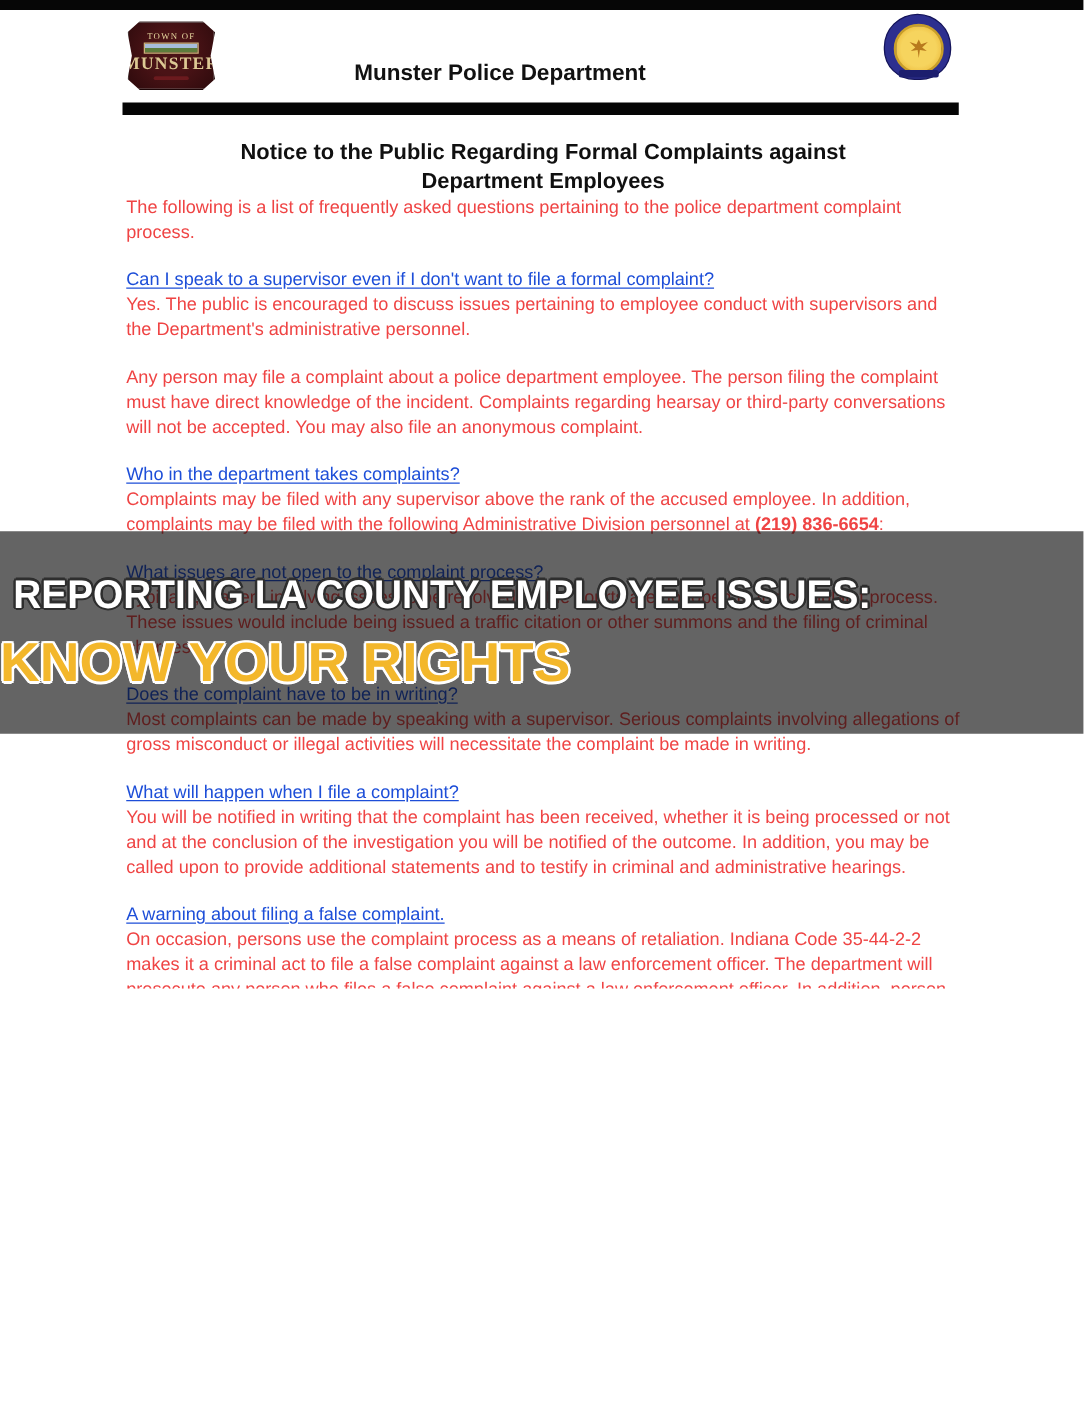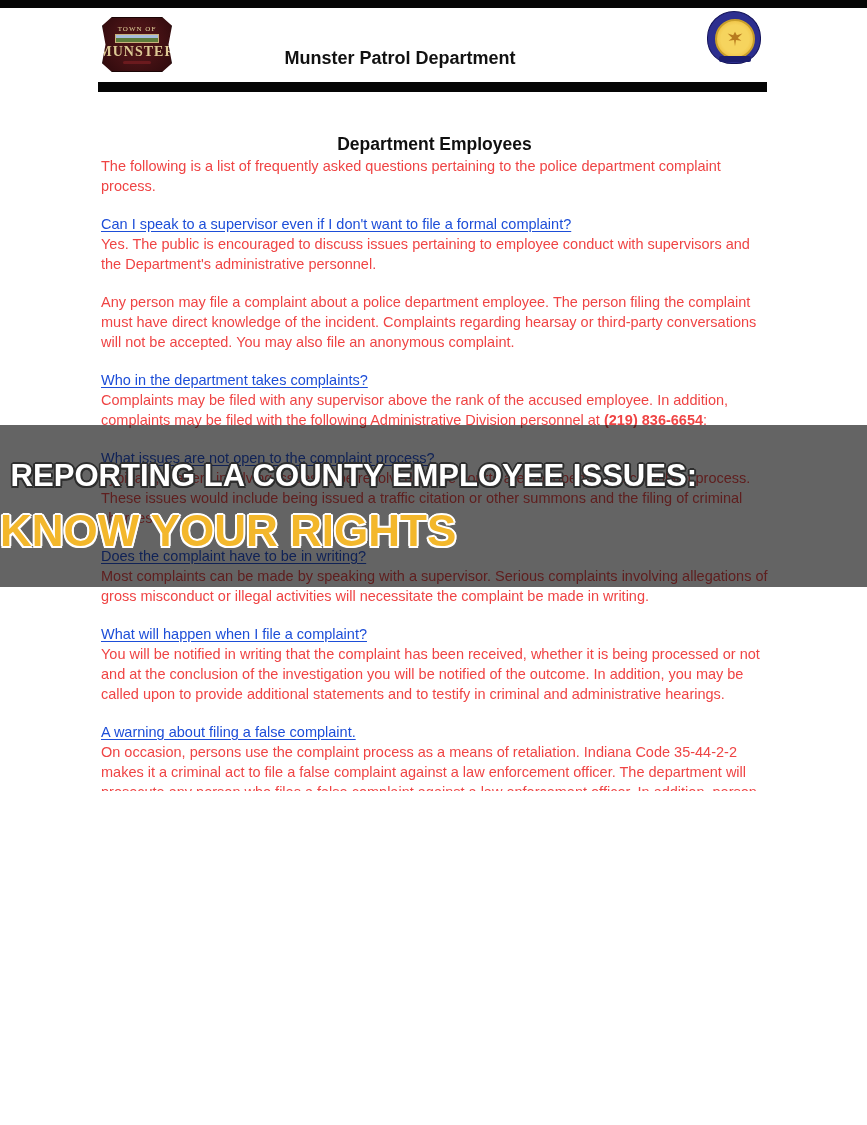--- a/index.html
+++ b/index.html
@@ -70,39 +70,39 @@
   <div class="header">
     <div class="town-logo">
       <div class="plaque">
         <span class="town-top">TOWN OF</span>
         <span class="town-scene"></span>
         <span class="town-name">MUNSTER</span>
         <span class="town-ribbon"></span>
       </div>
     </div>
 
-    <div class="dept-title">Munster Patrol Department</div>
+    <div class="dept-title">Munster Police Department</div>
 
     <div class="patch">
       <div class="patch-outer">
         <div class="patch-inner">
           <svg width="22" height="22" viewBox="0 0 24 24">
             <path d="M12 4 L14 8 L20 6 L15 11 L19 14 L13 13 L12 20 L11 13 L5 14 L9 11 L4 6 L10 8 Z" fill="#b87a1e"></path>
           </svg>
         </div>
         <div class="patch-banner"></div>
       </div>
     </div>
 
     <div class="header-rule"></div>
   </div>
 
   <div class="content">
     <h2 class="notice-title">
-      <br>
+      <span>Notice to the Public Regarding Formal Complaints against</span><br>
       <span>Department Employees</span>
     </h2>
 
     <p class="intro">The following is a list of frequently asked questions pertaining to the police department complaint process.</p>
 
     <div class="section">
       <div class="q">Can I speak to a supervisor even if I don't want to file a formal complaint?</div>
       <p>Yes. The public is encouraged to discuss issues pertaining to employee conduct with supervisors and the Department's administrative personnel.</p>
     </div>
 

